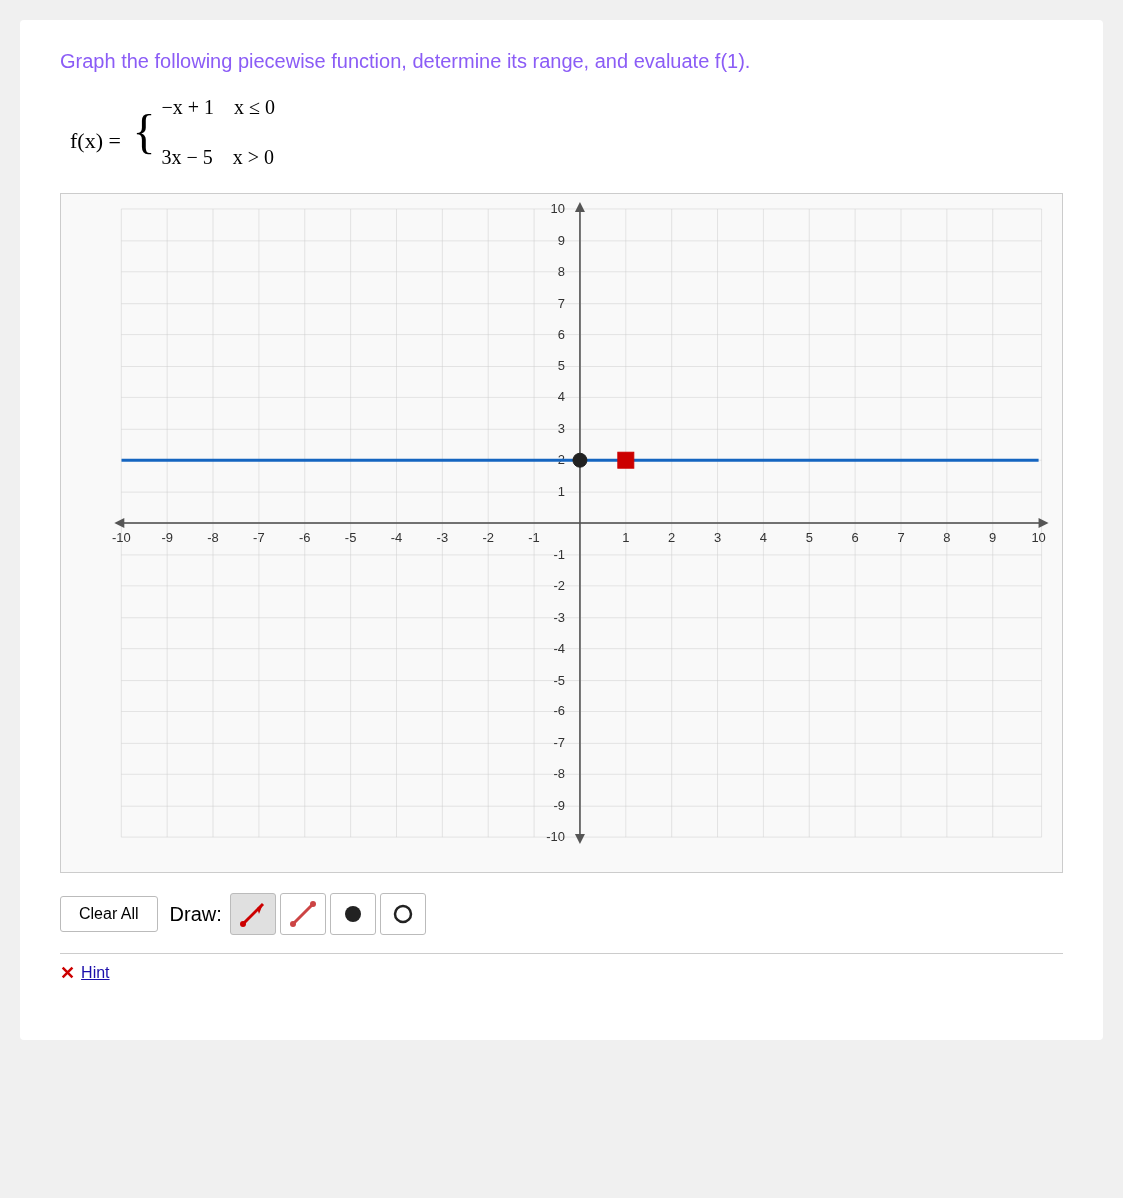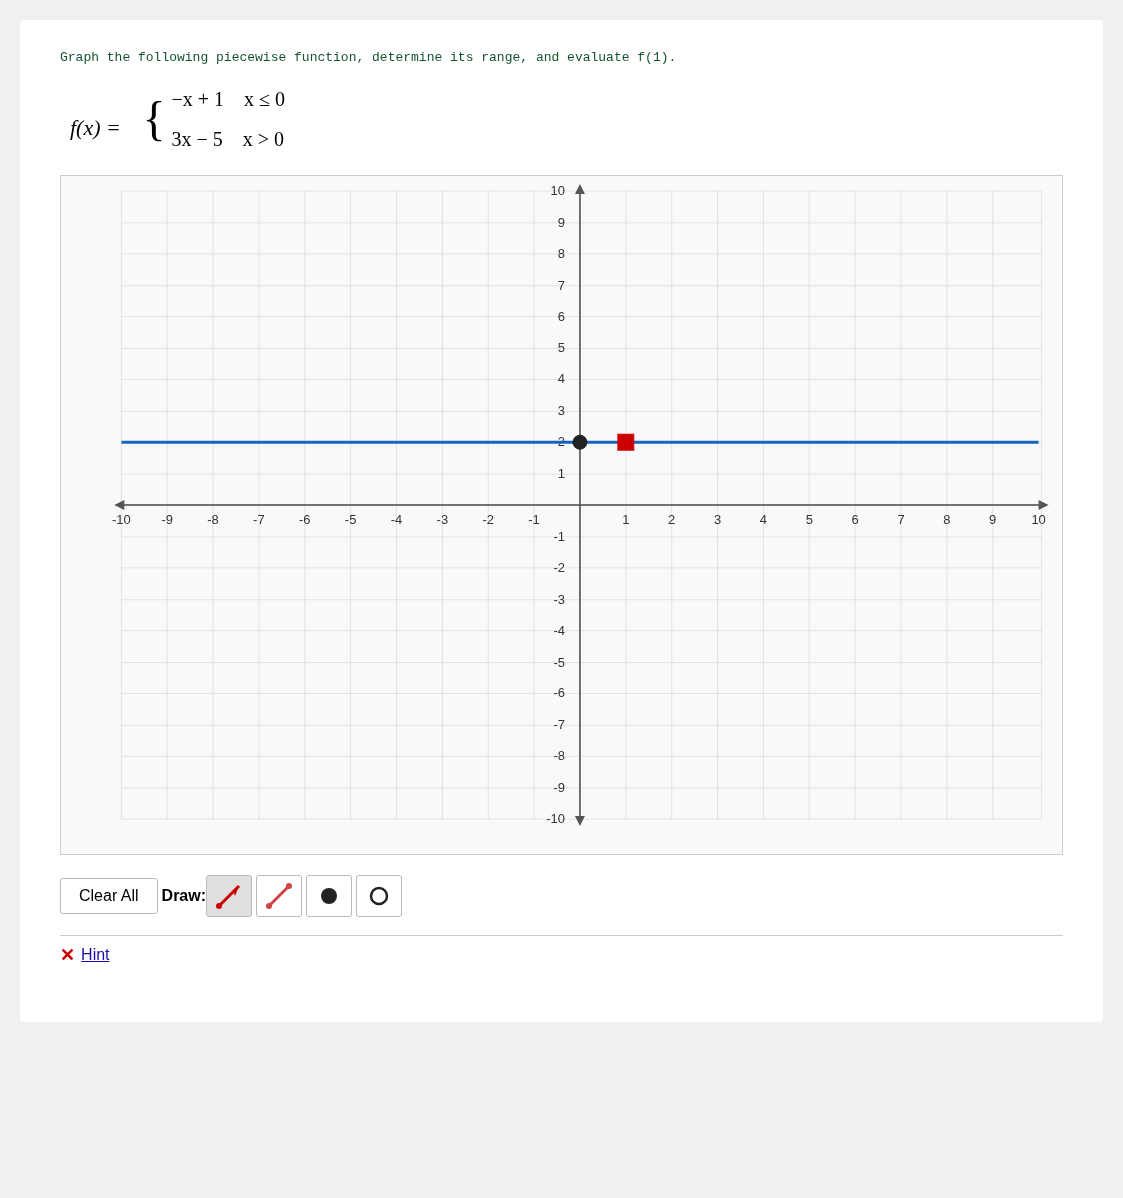--- a/index.html
+++ b/index.html
@@ -12,80 +12,79 @@
       min-height: 100vh;
       padding: 20px;
     }
     .page-container {
       background: #ffffff;
       width: 1083px;
       padding: 30px 40px 40px 40px;
       border-radius: 4px;
     }
     .problem-title {
-      font-size: 13px;
-      font-family: Liberation Mono, monospace;
+      font-size: 20px;
+      font-family: Liberation Sans, sans-serif;
       margin-bottom: 18px;
-      color: #14532d;
+      color: #8b5cf6;
     }
     .function-def {
       font-size: 22px;
       margin-bottom: 20px;
       margin-left: 10px;
       line-height: 1.6;
     }
     .function-brace-container {
       display: inline-flex;
       align-items: center;
       gap: 6px;
     }
     .big-brace {
       font-size: 48px;
       line-height: 1;
       font-weight: 300;
     }
     .piecewise-cases {
       display: flex;
       flex-direction: column;
-      gap: 8px;
+      gap: 18px;
       font-size: 20px;
     }
     .graph-area {
       border: 1px solid #ccc;
       background: #f8f8f8;
       margin-bottom: 10px;
       position: relative;
       width: 100%;
       height: 680px;
     }
     .graph-canvas {
       width: 100%;
       height: 100%;
     }
     .toolbar {
       display: flex;
       align-items: center;
-      gap: 0;
+      gap: 8px;
       padding: 10px 0;
       margin-bottom: 8px;
     }
     .btn-clear-all {
       padding: 8px 18px;
       font-size: 16px;
       font-family: Arial, sans-serif;
       border: 1px solid #bbb;
       background: #fff;
       cursor: pointer;
       border-radius: 3px;
     }
     .draw-label {
-      font-size: 16px;
+      font-size: 20px;
       font-family: Arial, sans-serif;
       margin-left: 4px;
-      font-weight: bold;
     }
     .draw-tools {
       display: flex;
       gap: 4px;
     }
     .draw-tool-btn {
       width: 46px;
       height: 42px;
       border: 1px solid #bbb;
       background: #fff;
@@ -140,21 +139,21 @@
     }
   </style>
 </head>
 <body>
 
 <div class="page-container">
 
   <div class="problem-title">Graph the following piecewise function, determine its range, and evaluate f(1).</div>
 
   <div class="function-def">
-    <span style="font-style:italic; margin-right:16px;">f(x) =</span>
+    <span style="margin-right:6px;">f(x) =</span>
     <span class="function-brace-container">
       <span class="big-brace">{</span>
       <div class="piecewise-cases">
         <div>
           <span>−x + 1</span>
           &nbsp;&nbsp;
           <span>x ≤ 0</span>
         </div>
         <div>
           <span>3x − 5</span>

